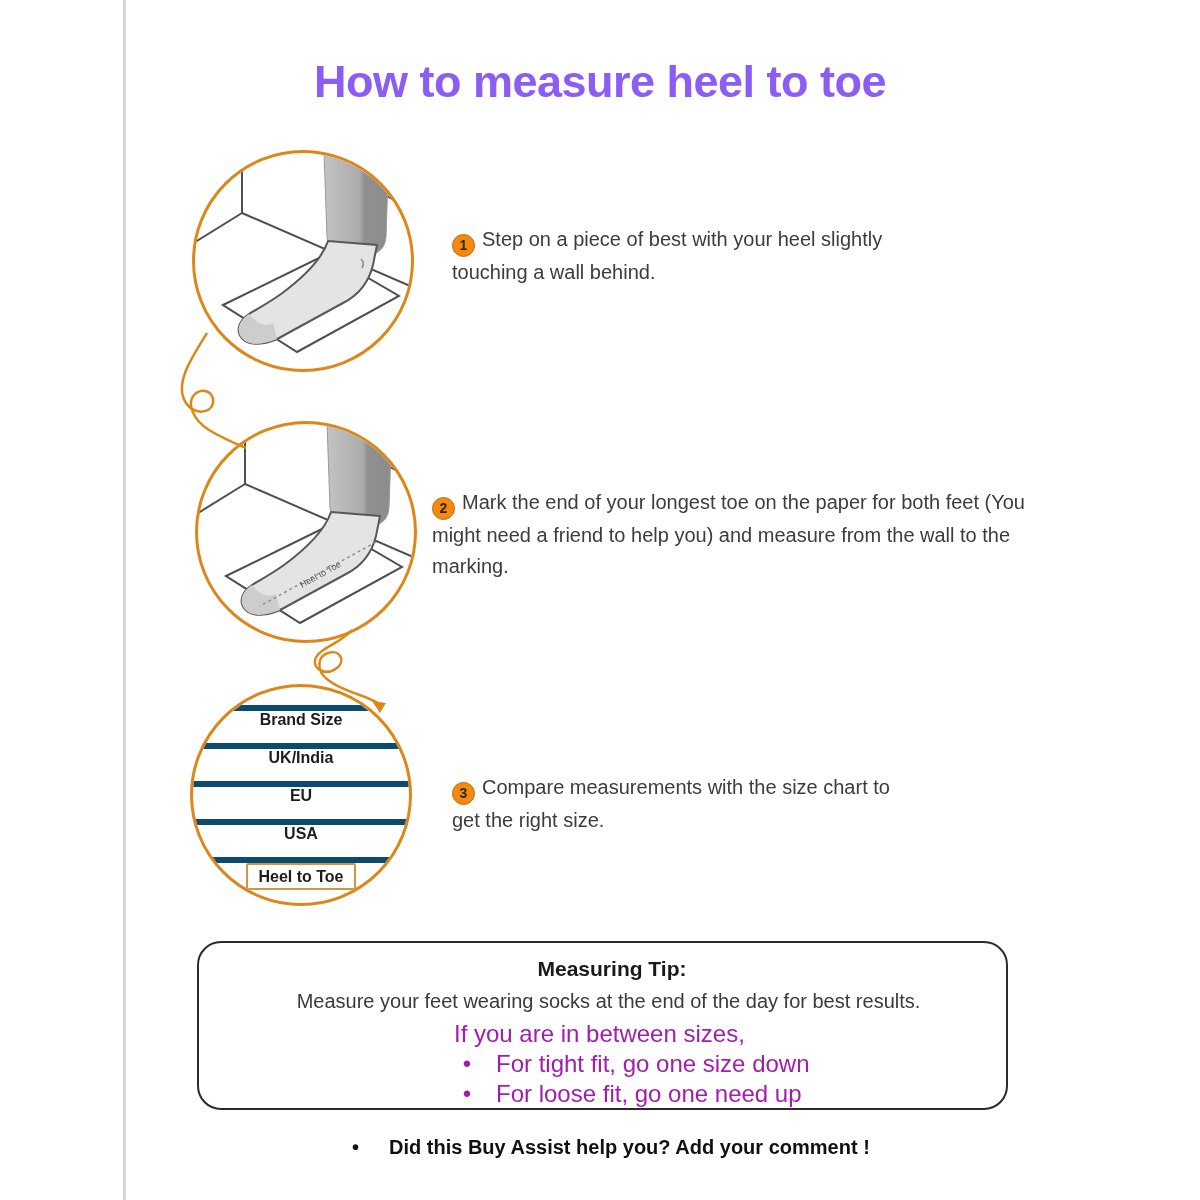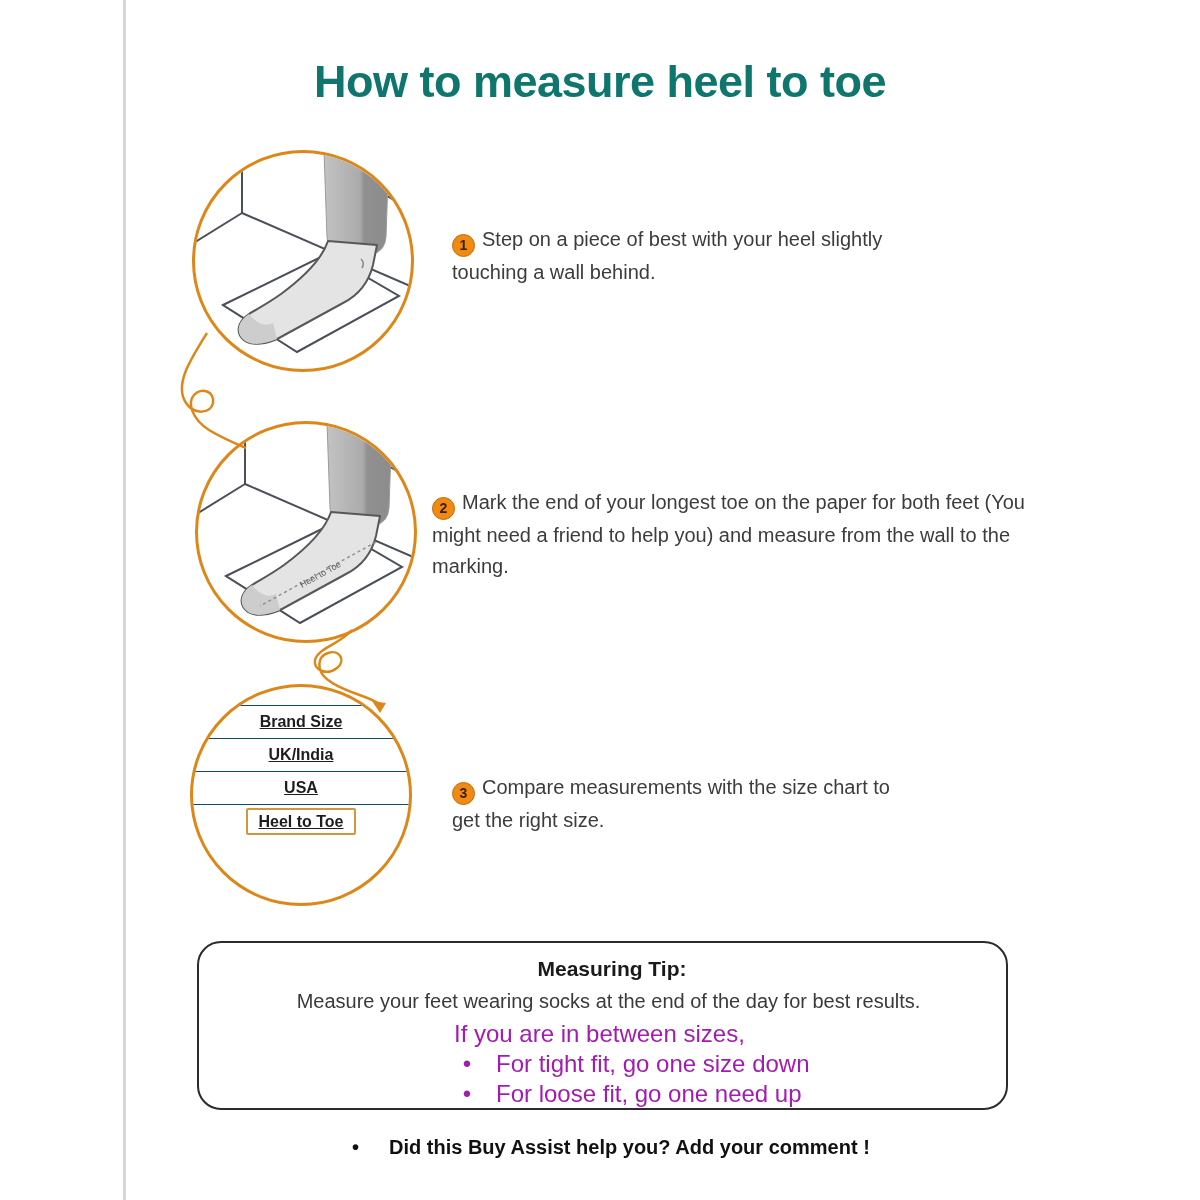--- a/index.html
+++ b/index.html
@@ -1,41 +1,41 @@
 <!DOCTYPE html>
 <html><head>
 <meta charset="utf-8">
 <style>
   html,body{margin:0;padding:0;background:#fff;}
   .page{position:relative;width:1200px;height:1200px;background:#ffffff;overflow:hidden;
         font-family:"Liberation Sans", sans-serif;}
   .left-rule{position:absolute;left:123px;top:0;width:3px;height:1200px;background:#d6d6d6;}
   .title{position:absolute;left:0;top:56px;width:1200px;text-align:center;margin:0;
-         font-size:45px;font-weight:bold;color:#0f766e;letter-spacing:-0.5px;}
+         font-size:45px;font-weight:bold;color:#8b5cf6;letter-spacing:-0.5px;}
   
   .circle{position:absolute;width:216px;height:216px;border:3px solid #dd8718;border-radius:50%;
           background:#fff;overflow:hidden;}
   #circle1{left:192px;top:150px;}
   #circle2{left:195px;top:421px;}
   #circle3{left:190px;top:684px;}
   .circle svg{display:block;}
   
   .connectors{position:absolute;left:0;top:0;pointer-events:none;}
   
   .step{position:absolute;font-size:20px;line-height:31px;color:#3c3c3c;}
   #step1{left:452px;top:224px;width:505px;}
   #step2{left:432px;top:487px;width:600px;}
   #step3{left:452px;top:772px;width:450px;}
   .badge{display:inline-flex;width:21px;height:21px;border-radius:50%;background:#f08a12;
          border:1px solid #c06f08;color:#3a2000;font-weight:bold;font-size:14px;
          align-items:center;justify-content:center;vertical-align:-4px;margin-right:7px;}
   
   .chart-rows{position:absolute;left:-3px;top:18px;width:222px;}
-  .chart-row{height:32px;display:flex;align-items:center;justify-content:center;
-             border-top:1px solid #0c4a6e;font-size:16px;font-weight:bold;color:#1d1d1d;text-decoration:underline;}
+  .chart-row{height:32px;display:flex;justify-content:center;
+             border-top:6px solid #0c4a6e;font-size:16px;font-weight:bold;color:#1d1d1d;}
   .hl-box{display:inline-block;border:2px solid #d2963f;background:#fff;border-radius:2px;
           padding:0 10px;height:23px;line-height:23px;font-size:16px;font-weight:bold;color:#1d1d1d;}
   
   .tip-box{position:absolute;left:197px;top:941px;width:807px;height:165px;
            border:2px solid #2b2b2b;border-radius:24px;background:#fff;}
   .tip-heading{margin:14px 0 0 0;text-align:center;font-size:21px;font-weight:bold;color:#1a1a1a;padding-left:19px;}
   .tip-line1{margin:9px 0 0 12px;text-align:center;font-size:20px;color:#3a3a3a;}
   .tip-sub{position:absolute;left:255px;top:76px;font-size:24px;color:#a21caf;line-height:30px;}
   .tip-bullet{display:flex;}
   .tip-bullet .dot{width:14px;margin-left:6px;margin-right:22px;text-align:center;}
@@ -98,20 +98,23 @@
 
   <div class="circle" id="circle3">
     <div class="chart-rows">
       <div class="chart-row">
         <span>Brand Size</span>
       </div>
       <div class="chart-row">
         <span>UK/India</span>
       </div>
       <div class="chart-row">
+        <span>EU</span>
+      </div>
+      <div class="chart-row">
         <span>USA</span>
       </div>
       <div class="chart-row">
         <span class="hl-box">Heel to Toe</span>
       </div>
     </div>
   </div>
 
   <svg class="connectors" width="1200" height="1200" viewBox="0 0 1200 1200">
     <path d="M207,333 C190,360 174,385 186,403 C194,415 211,414 213,403 C215,391 201,387 194,395

